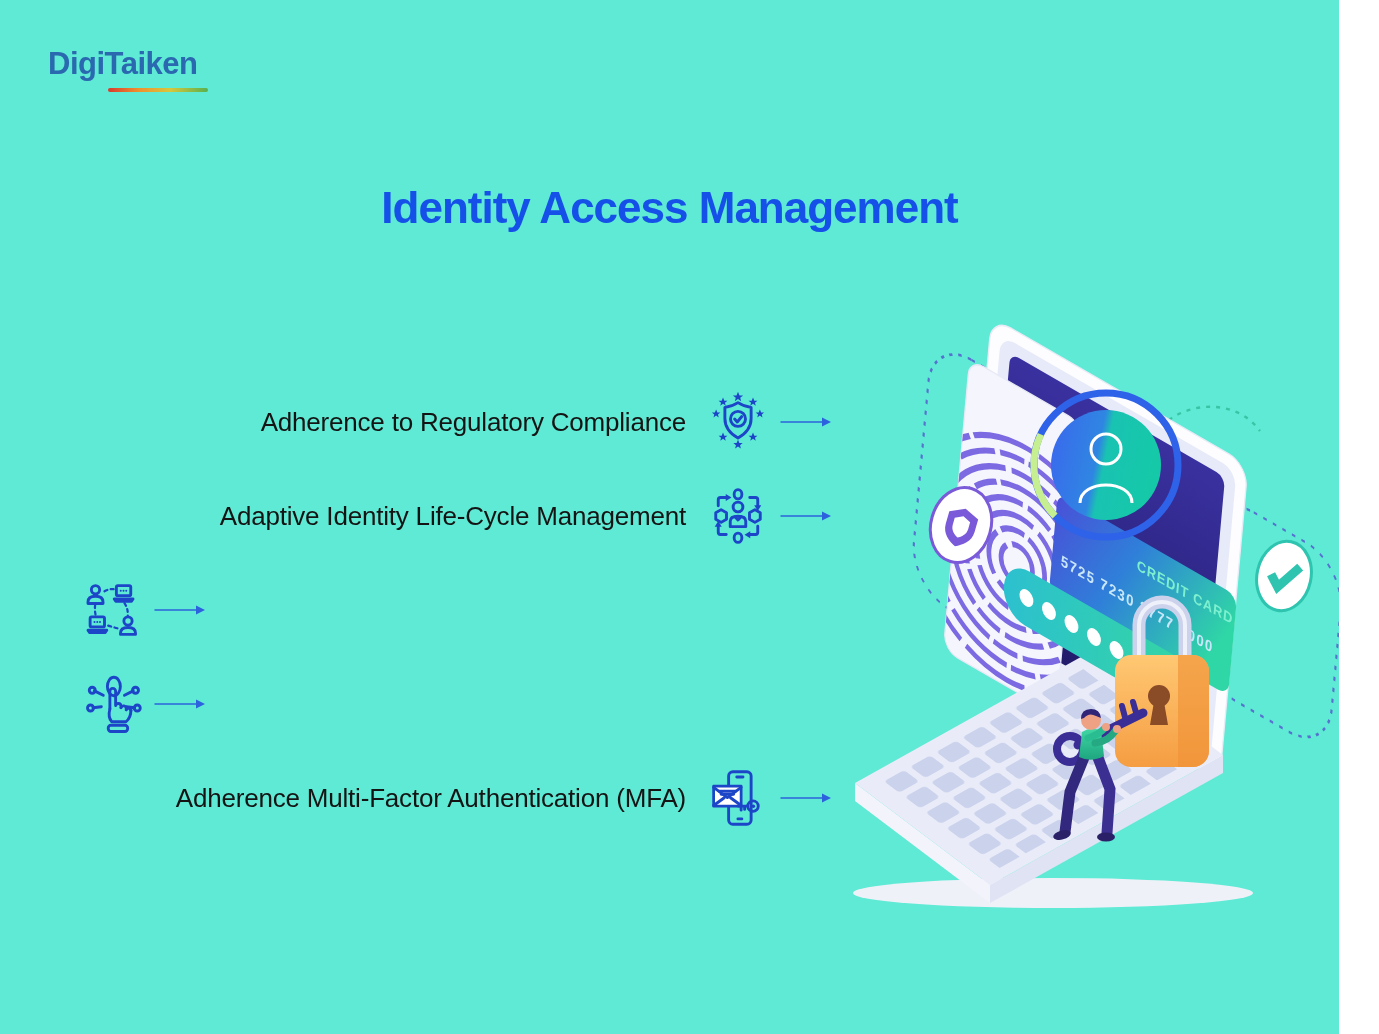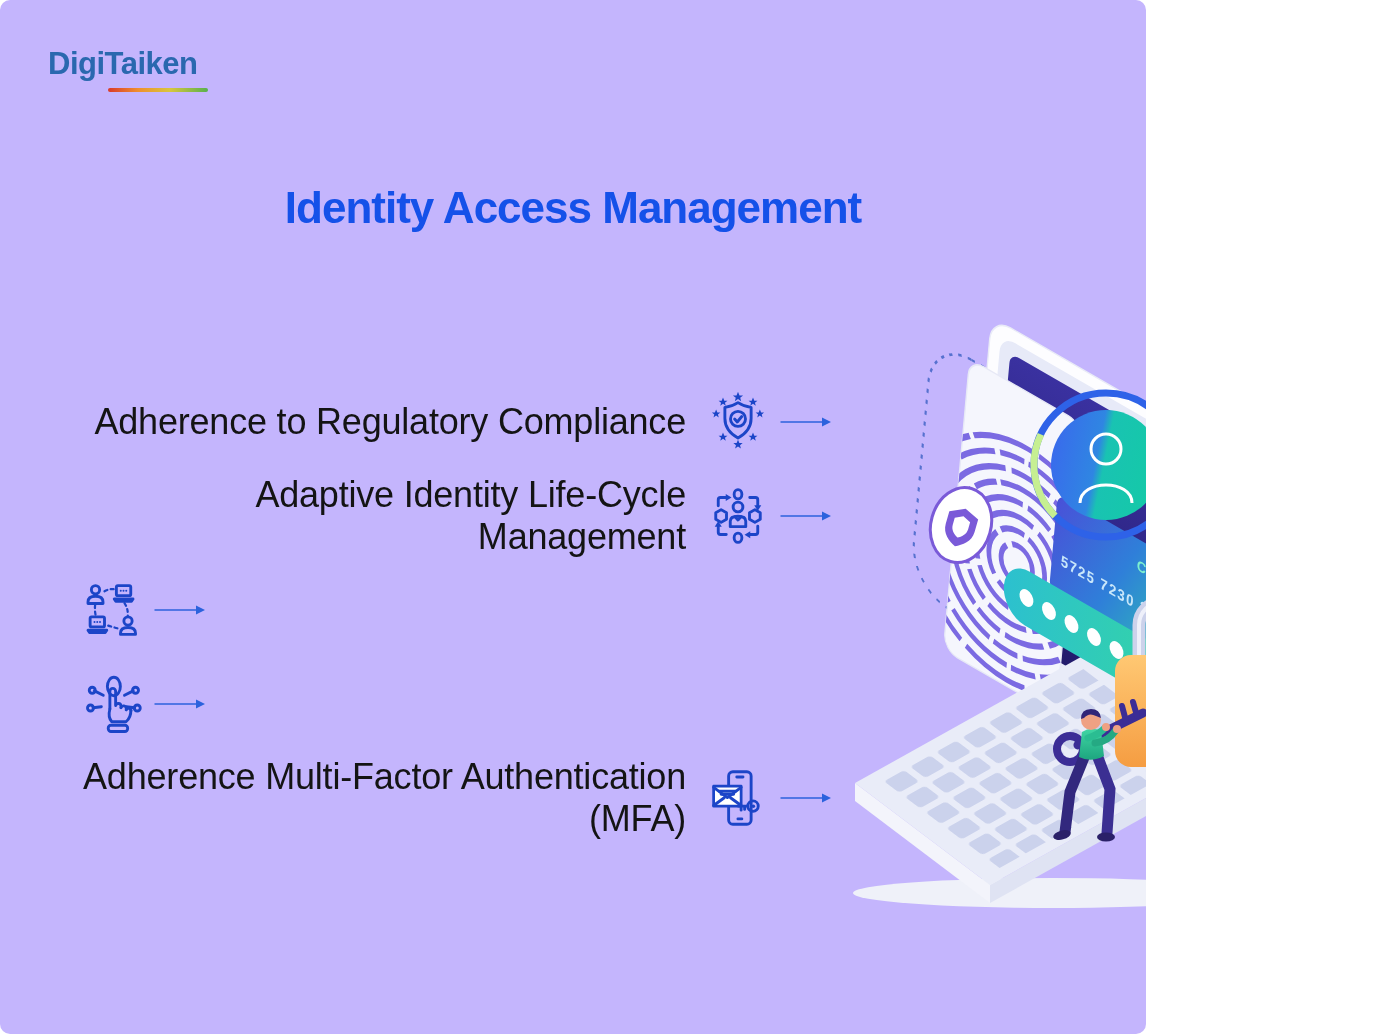--- a/index.html
+++ b/index.html
@@ -1,32 +1,32 @@
 <!DOCTYPE html>
 <html><head>
 <meta charset="utf-8">
 <style>
   html,body { margin:0; padding:0; background:#ffffff; }
-  .page { position:relative; width:1146px; height:1034px; background:#c4b5fd; overflow:hidden;
-          font-family:"Liberation Sans", sans-serif;border-radius:10px; }
+  .page { position:relative; width:1339px; height:1034px; background:#5eead4; overflow:hidden;
+          font-family:"Liberation Sans", sans-serif; }
 
   
   .logo { position:absolute; left:48px; top:46px; width:220px; height:60px; }
   .logo-text { font-size:31px; font-weight:700; color:#2a68af; letter-spacing:-0.5px; }
   .logo-underline { position:absolute; left:60px; top:42px; width:100px; height:4px; border-radius:2px;
           background:linear-gradient(90deg,#d93a2b 0%,#ef8f2e 30%,#d8c63c 62%,#58b14e 100%); }
 
   
   .title { position:absolute; left:0; top:183px; width:100%; margin:0; text-align:center;
            font-size:44px; font-weight:700; color:#1551e9; letter-spacing:-1px; }
 
   
   .features { position:absolute; left:60px; top:375px; width:772px; }
   .feature-row { height:94px; display:flex; align-items:center; }
-  .feature-label { flex:1; text-align:right; font-size:36px; color:#141414; letter-spacing:-0.2px; }
+  .feature-label { flex:1; text-align:right; font-size:26px; color:#141414; letter-spacing:-0.2px; }
   .feature-icon { width:62px; height:64px; margin-left:21px; flex:none;
                   display:flex; align-items:center; justify-content:center; }
   .feature-arrow { margin-left:11px; flex:none; }
 
   .ic  { stroke:#1c45c8; fill:none; stroke-width:2.3; stroke-linecap:round; stroke-linejoin:round; }
   .icf { fill:#1c45c8; stroke:none; }
   .icd { stroke:#1c45c8; fill:none; stroke-width:1.8; stroke-dasharray:2.4 2.8; stroke-linecap:round; }
 
   
   .illustration { position:absolute; left:838px; top:293px; }

